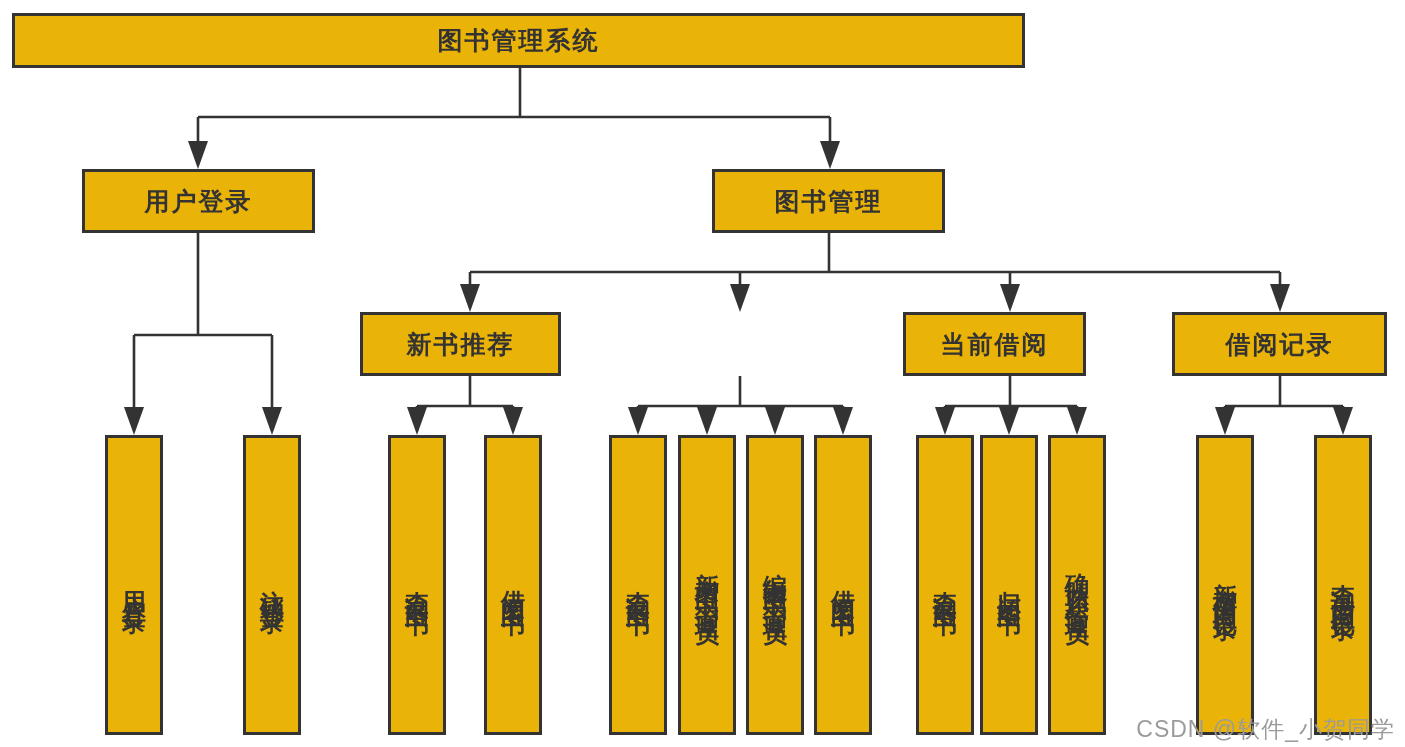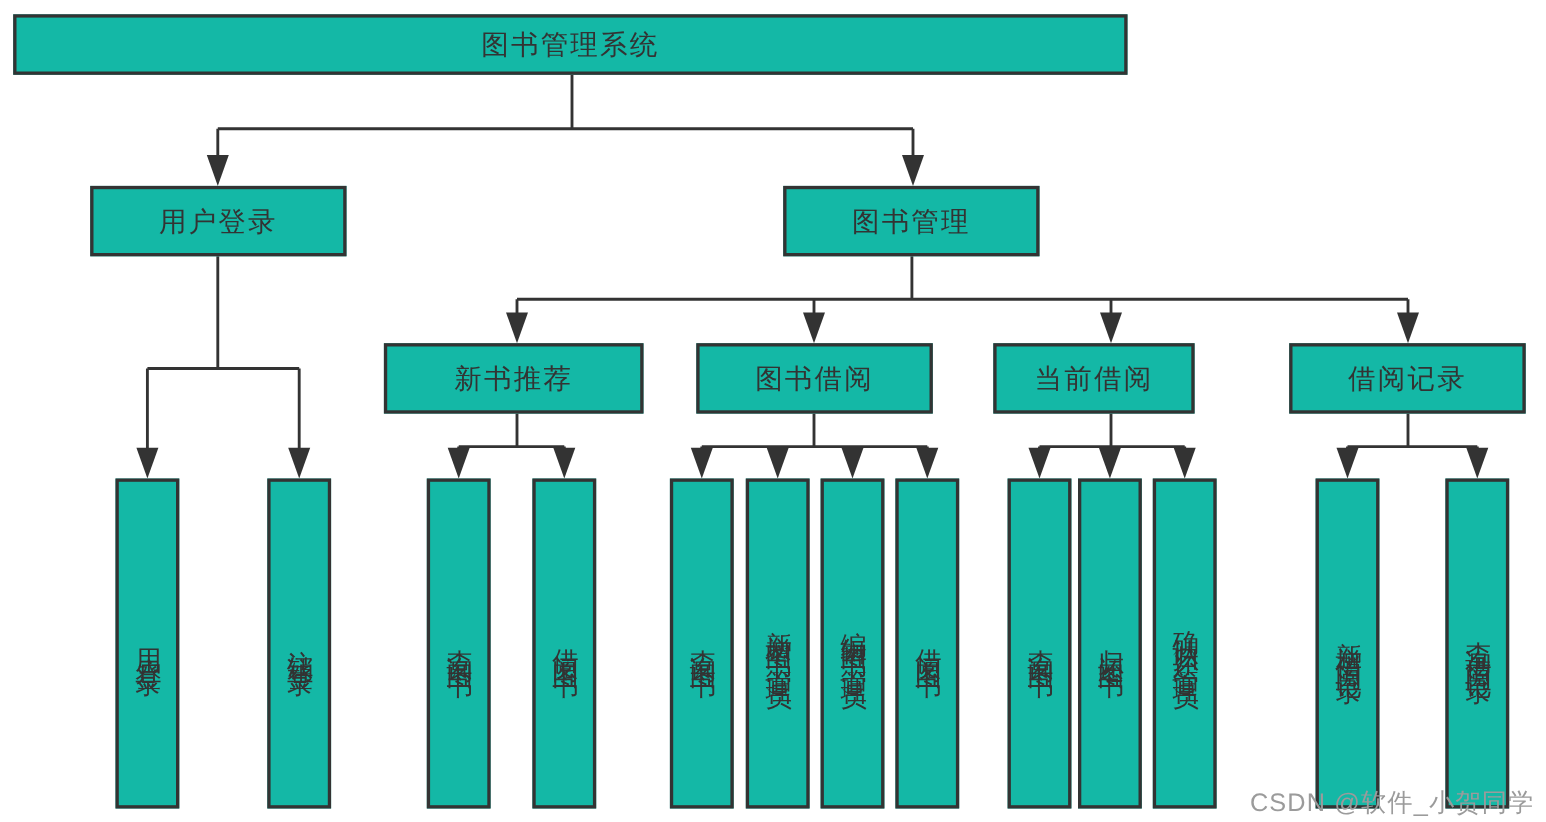--- a/index.html
+++ b/index.html
@@ -19,26 +19,27 @@
   svg.connectors{
     position:absolute;left:0;top:0;
     pointer-events:none;
   }
   .ln{stroke:var(--line);stroke-width:2.6;fill:none;}
   .ah{fill:var(--line);}
   .box{
     position:absolute;
     box-sizing:border-box;
     border:3px solid var(--line);
-    background:#14b8a6;
+    background:#eab308;
     display:flex;
     align-items:center;
     justify-content:center;
     color:var(--text);
     text-align:center;
+    font-weight:bold;
   }
   .h{
     font-size:25px;
     letter-spacing:2px;
     white-space:nowrap;
   }
   .v{
     writing-mode:vertical-rl;
     font-size:24px;
     letter-spacing:7px;
@@ -103,25 +104,22 @@
     <span>图书管理系统</span>
   </div>
 
   <div class="box h" style="left:82px;top:169px;width:233px;height:64px">
     <span>用户登录</span>
   </div>
   <div class="box h" style="left:712px;top:169px;width:233px;height:64px">
     <span>图书管理</span>
   </div>
 
-  <div class="box h" style="left:349px;top:312px;width:236px;height:64px">
+  <div class="box h" style="left:360px;top:312px;width:201px;height:64px">
     <span>新书推荐</span>
-  </div>
-  <div class="box h" style="left:633px;top:312px;width:215px;height:64px">
-    <span>图书借阅</span>
   </div>
   <div class="box h" style="left:903px;top:312px;width:183px;height:64px">
     <span>当前借阅</span>
   </div>
   <div class="box h" style="left:1172px;top:312px;width:215px;height:64px">
     <span>借阅记录</span>
   </div>
 
   <div class="box v" style="left:105px;top:435px;width:58px;height:300px">
     <span>用户登录</span>

